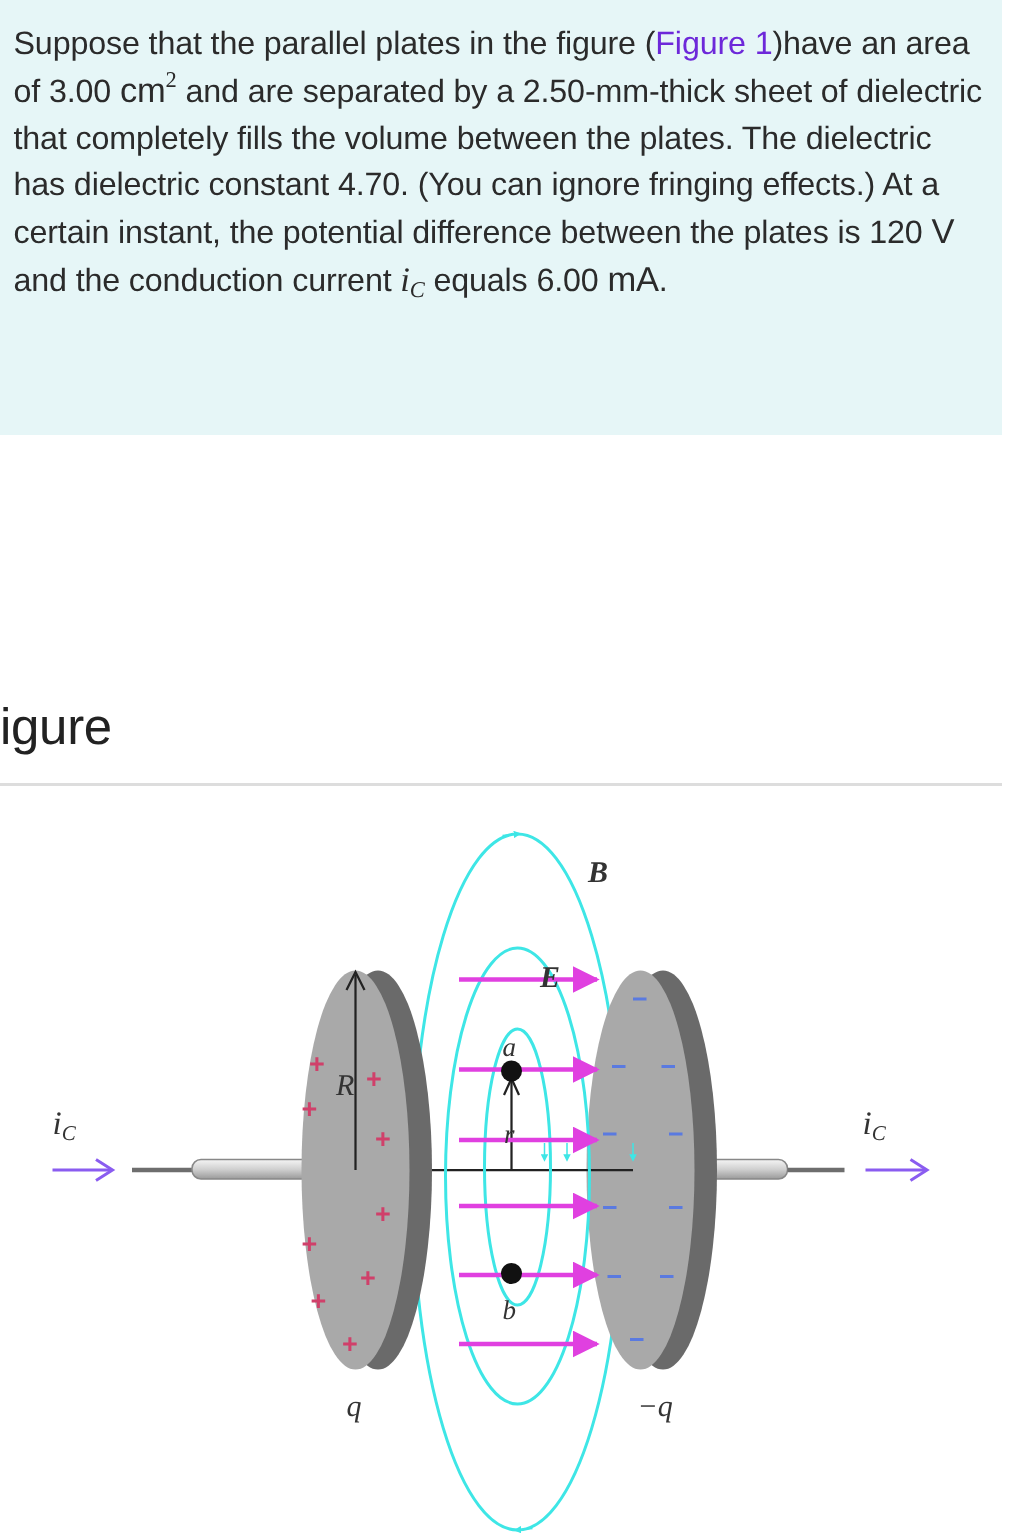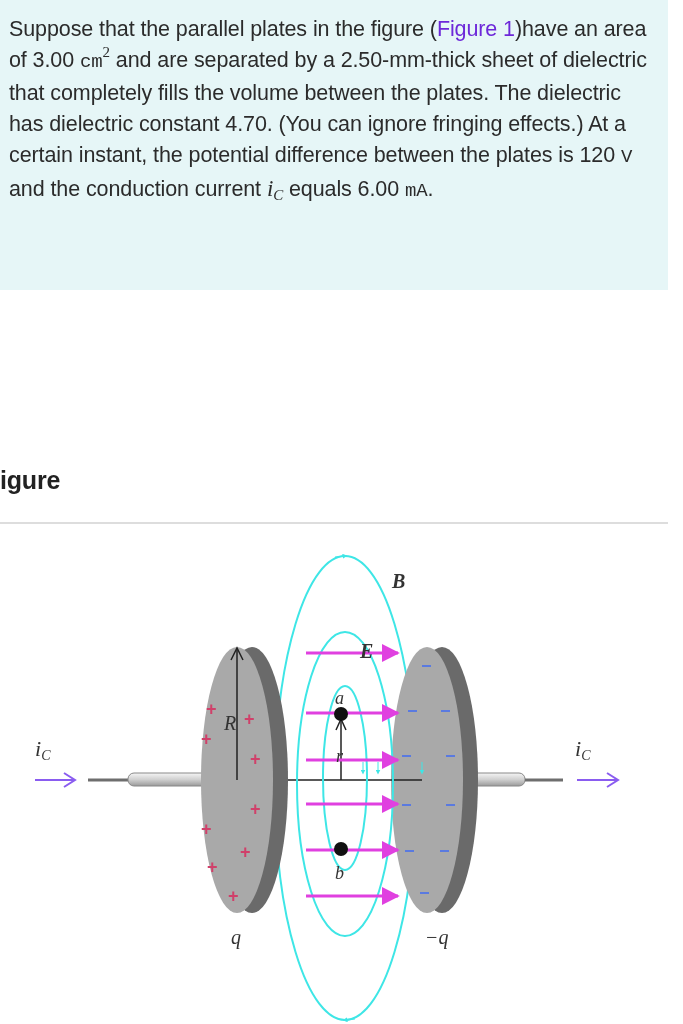--- a/index.html
+++ b/index.html
@@ -8,31 +8,31 @@
 
   .problem-box {
     position: absolute; left: 0; top: 0; width: 668px; height: 290px;
     background: #e6f6f7;
     padding: 14px 10px 0 9px;
   }
   .problem-text {
     font-size: 21.5px; line-height: 31px; color: #2b2b2b; letter-spacing: -0.1px;
   }
   .problem-text .link { color: #6d28d9; cursor: pointer; }
-  .math { font-family: Liberation Mono, monospace; font-size: 19px; }
+  .math { font-family: Liberation Sans, sans-serif; font-size: 23px; }
   .math-i { font-family: "Liberation Serif", "DejaVu Serif", serif; font-style: italic; font-size: 23px; }
   .math-sub { font-family: "Liberation Serif", "DejaVu Serif", serif; font-style: italic; font-size: 15px; vertical-align: -4px; }
   sup.math-sup { font-family: "Liberation Serif", serif; font-size: 15px; vertical-align: 10px; line-height: 0; }
 
   .figure-header {
     position: absolute; left: 0; top: 462px; width: 668px; height: 62px;
     border-bottom: 2px solid #dddddd;
   }
   .figure-title {
-    position: absolute; left: 0; top: 4px; font-size: 25px; font-weight: bold; color: #222222;
+    position: absolute; left: 0; top: 4px; font-size: 34px; font-weight: normal; color: #222222;
     letter-spacing: -0.2px;
   }
   .pager { position: absolute; right: 0; top: 0; height: 48px; display: flex; align-items: center; }
   .pager-btn {
     width: 48px; height: 48px; border-radius: 50%; border: 1.5px solid #e2e2e2; background: #fff;
     display: flex; align-items: center; justify-content: center; cursor: pointer;
   }
   .pager-btn svg { width: 14px; height: 22px; }
   .pager-count { font-size: 23px; color: #333; margin: 0 14px 0 18px; letter-spacing: -0.3px; }
 

